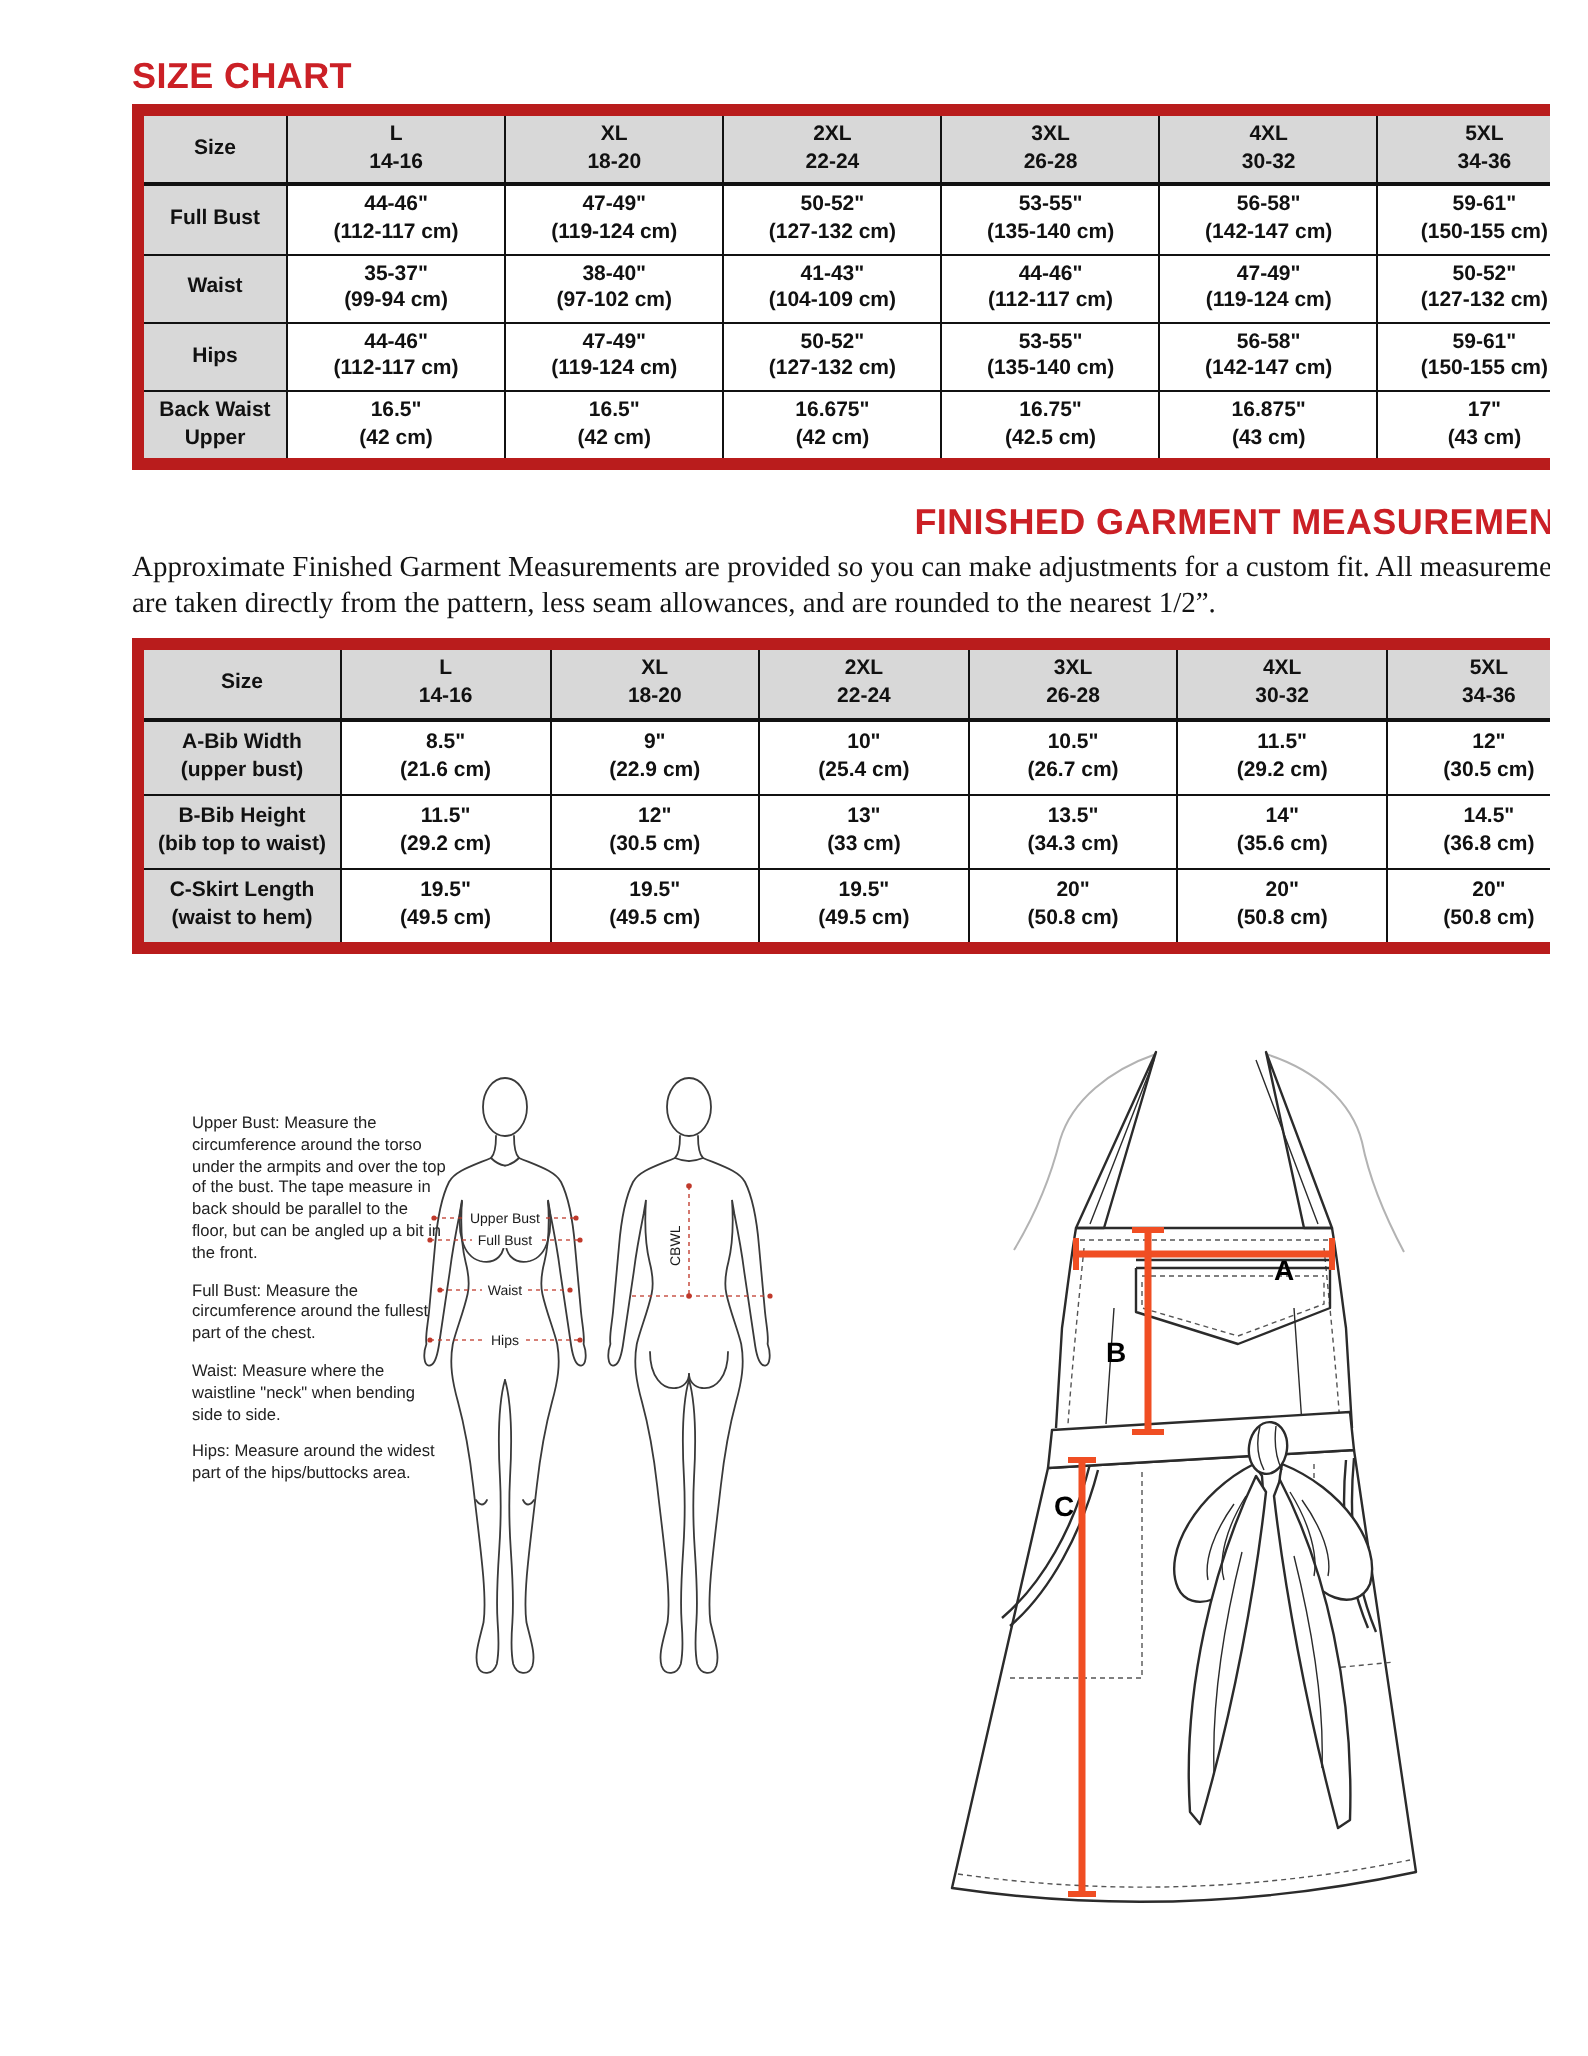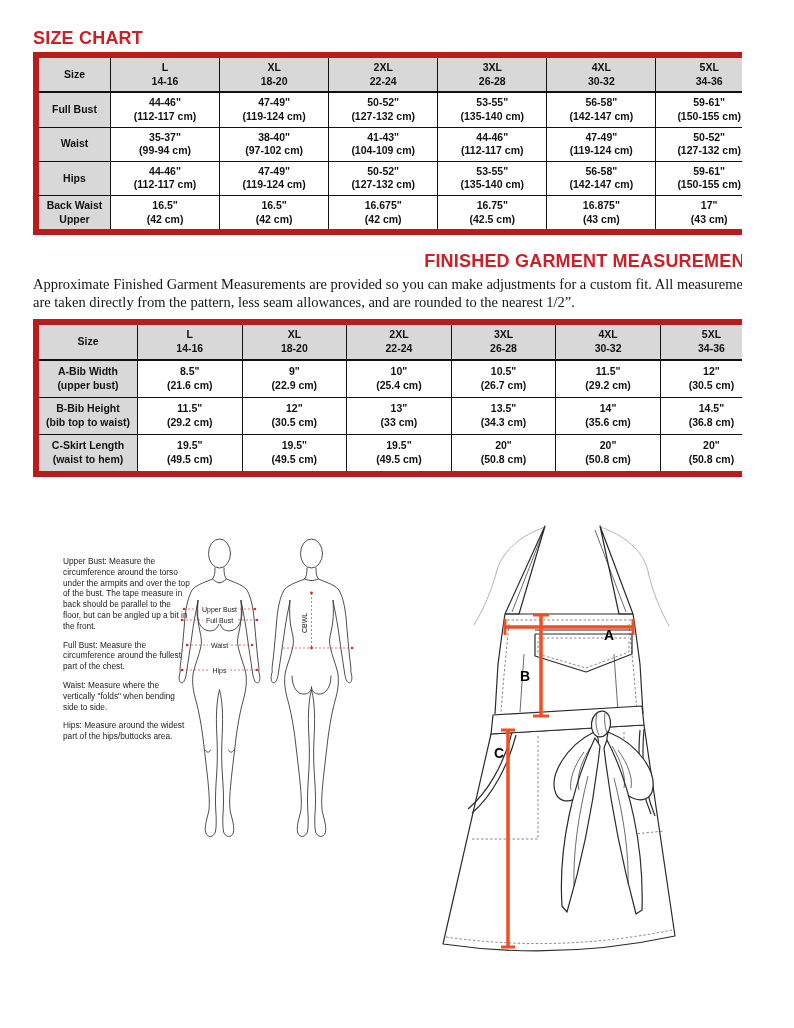--- a/index.html
+++ b/index.html
@@ -1,17 +1,17 @@
 <!DOCTYPE html>
 <html style="--heading-red: #cb2026; --orange: #f04e23; --fig-red: #c0392b; --hdr-bg: #d8d8d8;"><head>
 <meta charset="utf-8">
 <style>
   html,body{margin:0;padding:0;background:#fff;}
   .page{position:relative;width:742px;height:1028px;background:#fff;overflow:hidden;
-        font-family:"Liberation Sans",sans-serif;color:#111;}
+        font-family:"Liberation Sans",sans-serif;color:#111;margin-left:33px;}
   .content{position:absolute;left:33px;top:28px;width:735px;}
   .section-title{font-size:18px;font-weight:bold;color:var(--heading-red,#cb2026);
         letter-spacing:.2px;margin:0 0 3px 0;font-family:"Liberation Sans",sans-serif;}
   .serif-text{font-family:"Liberation Serif",serif;font-size:14.5px;line-height:18px;
         color:#141414;margin:0 0 8px 0;}
   table.size-table{border-collapse:collapse;table-layout:fixed;width:735px;
         border:6px solid #b91c1c;margin-bottom:14px;}
   table.size-table th,table.size-table td{border:1px solid #111;text-align:center;
         vertical-align:middle;font-weight:bold;font-size:10.5px;line-height:1.3;
         padding:3px 1px;background:#fff;}
@@ -324,21 +324,21 @@
           </tr>
         </tbody>
       </table>
   </div>
 
   <div class="figures">
 
     <div class="instructions" id="instructions">
         <p>Upper Bust: Measure the circumference around the torso under the armpits and over the top of the bust. The tape measure in back should be parallel to the floor, but can be angled up a bit in the front.</p>
         <p>Full Bust: Measure the circumference around the fullest part of the chest.</p>
-        <p>Waist: Measure where the vertically "folds" when bending side to side.</p>
+        <p>Waist: Measure where the waistline "neck" when bending side to side.</p>
         <p>Hips: Measure around the widest part of the hips/buttocks area.</p>
       </div>
 
     <svg class="fig-svg" style="left:171px;top:15px;" width="97" height="315" viewBox="0 0 97 315">
       <defs>
         <g id="fhalf">
           <path class="body-line" d="M44,31 C44,36 43.5,40 41.5,42 C32,46 23.5,48.5 20.5,54
             C16,63 14.5,74 13.5,86 C12.5,98 11.5,109 10.5,119 C9.8,126 8.6,131 9.2,135
             C7.4,140 8,145.5 10.4,145.8 C13.4,146 14.6,141 15.4,136 C17.2,124 19.2,111 21,98
             C22,90 23.6,81 25.8,70 L27,63 C26.2,75 26.6,85 28.8,94 C30.6,101 30.8,105.5 29.8,110

